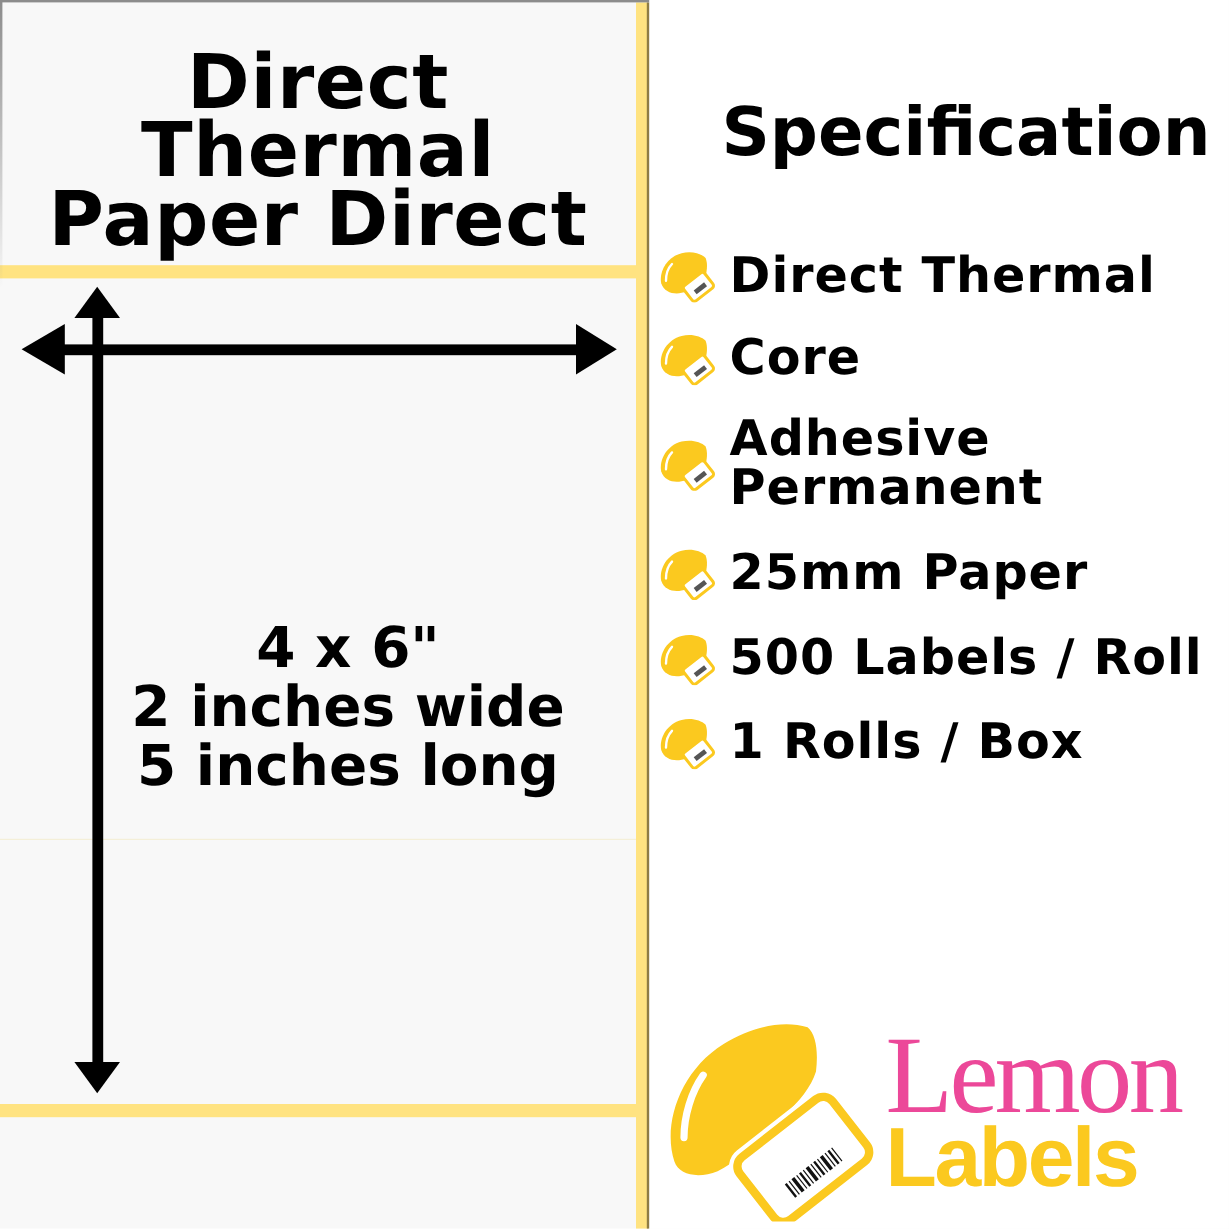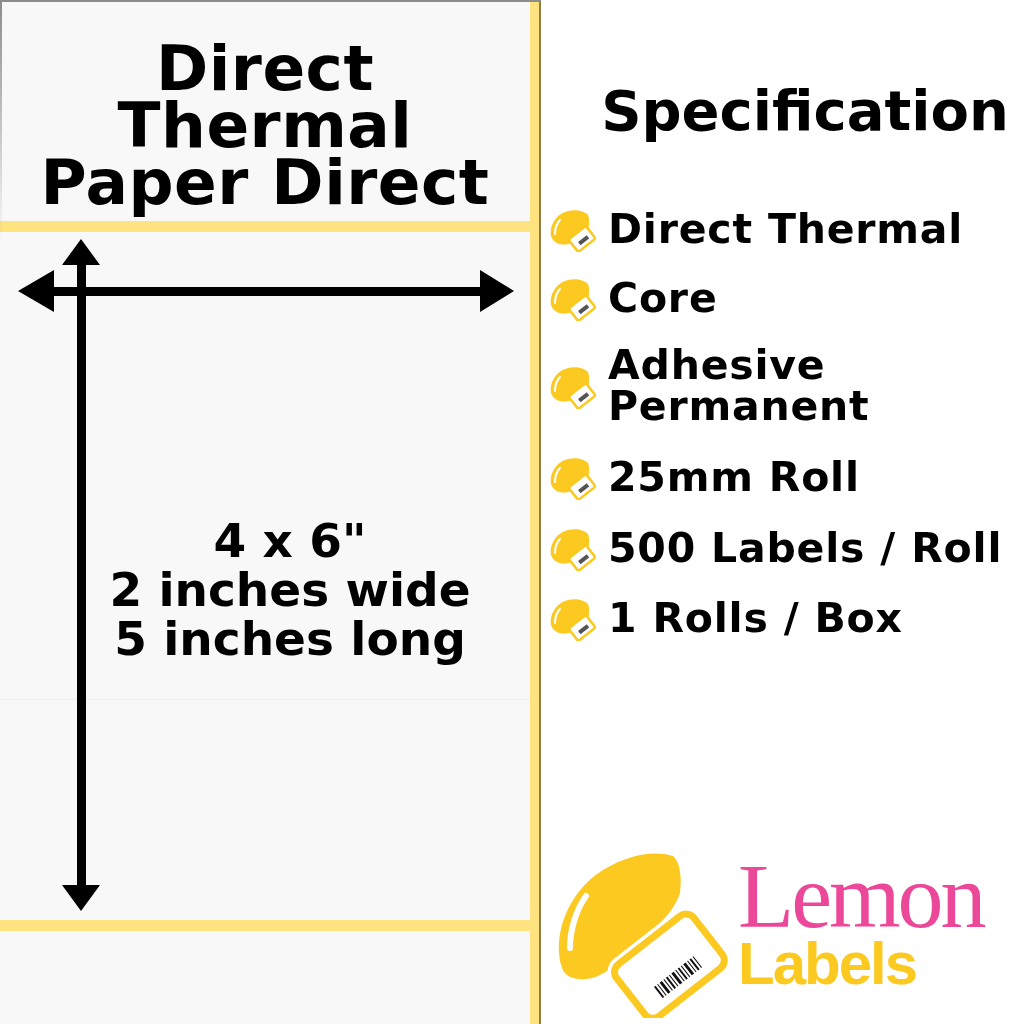--- a/index.html
+++ b/index.html
@@ -14,21 +14,21 @@
   .title { position:absolute; left:0; top:40px; width:530px; text-align:center; font-weight:bold; font-size:63px; line-height:57px; color:#000; letter-spacing:0.5px; }
   .dims { position:absolute; left:40px; top:516px; width:500px; text-align:center; font-weight:bold; font-size:47px; line-height:49px; color:#000; }
   svg.arrows { position:absolute; left:0; top:0; }
   .spec-title { position:absolute; left:545px; top:78px; width:520px; text-align:center; font-weight:bold; font-size:56px; line-height:66px; color:#000; }
   .spec-list { position:absolute; left:548px; top:0; width:476px; }
   .spec-item { position:absolute; left:0; display:flex; align-items:center; }
   .spec-icon { width:52px; height:46px; flex:0 0 52px; }
   .spec-text { font-weight:bold; font-size:41px; line-height:42px; color:#000; margin-left:8px; white-space:nowrap; letter-spacing:0.8px; }
   .logo-mark { position:absolute; left:548px; top:848px; width:195px; height:170px; }
   .logo-lemon { position:absolute; left:738px; top:850px; font-size:92px; line-height:92px; color:#ec4899; letter-spacing:-3px; font-family:Liberation Serif, serif; }
-  .logo-labels { position:absolute; left:738px; top:918px; font-size:60px; line-height:92px; color:#fbc91f; font-weight:bold; letter-spacing:-2px; font-family:"Liberation Sans", sans-serif; }
+  .logo-labels { position:absolute; left:738px; top:918px; font-size:70px; line-height:92px; color:#fbc91f; font-weight:bold; letter-spacing:-2px; font-family:"Liberation Sans", sans-serif; }
 </style>
 </head>
 <body>
 
 <div class="label-panel"></div>
 <div class="faint-line"></div>
 <div class="stripe-h" style="top:221px"></div>
 <div class="stripe-h" style="top:920px"></div>
 <div class="stripe-v"></div>
 <div class="edge-line"></div>
@@ -93,21 +93,21 @@
       </svg>
     <span class="spec-text" style="line-height:41px">
       <span style="display:block">Adhesive</span>
       <span style="display:block">Permanent</span>
     </span>
   </div>
   <div class="spec-item" style="top:454px">
     <svg class="spec-icon">
         <use href="#bullet"></use>
       </svg>
-    <span class="spec-text">25mm Roll</span>
+    <span class="spec-text">25mm Paper</span>
   </div>
   <div class="spec-item" style="top:525px">
     <svg class="spec-icon">
         <use href="#bullet"></use>
       </svg>
     <span class="spec-text">500 Labels / Roll</span>
   </div>
   <div class="spec-item" style="top:595px">
     <svg class="spec-icon">
         <use href="#bullet"></use>

